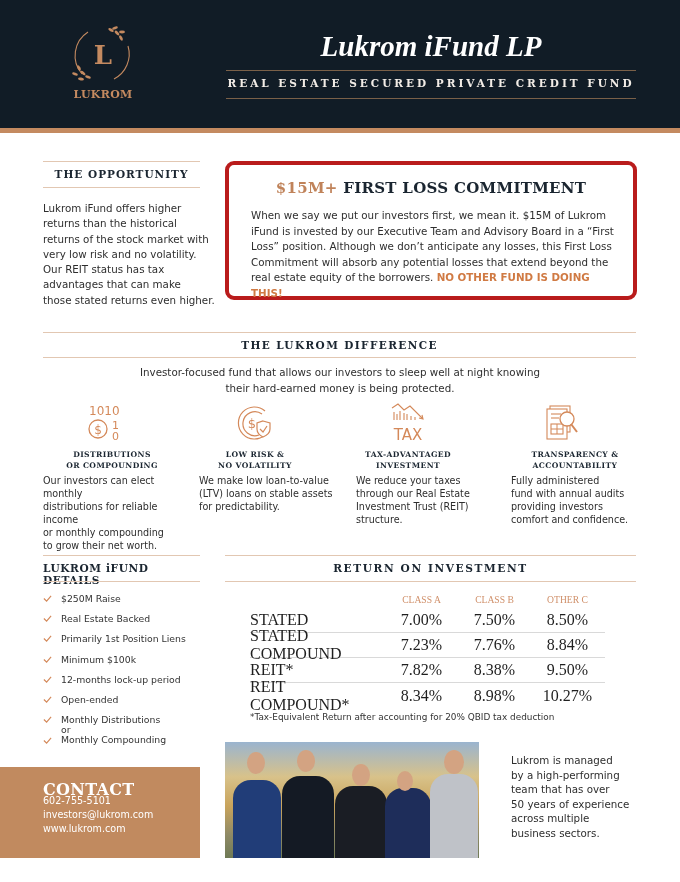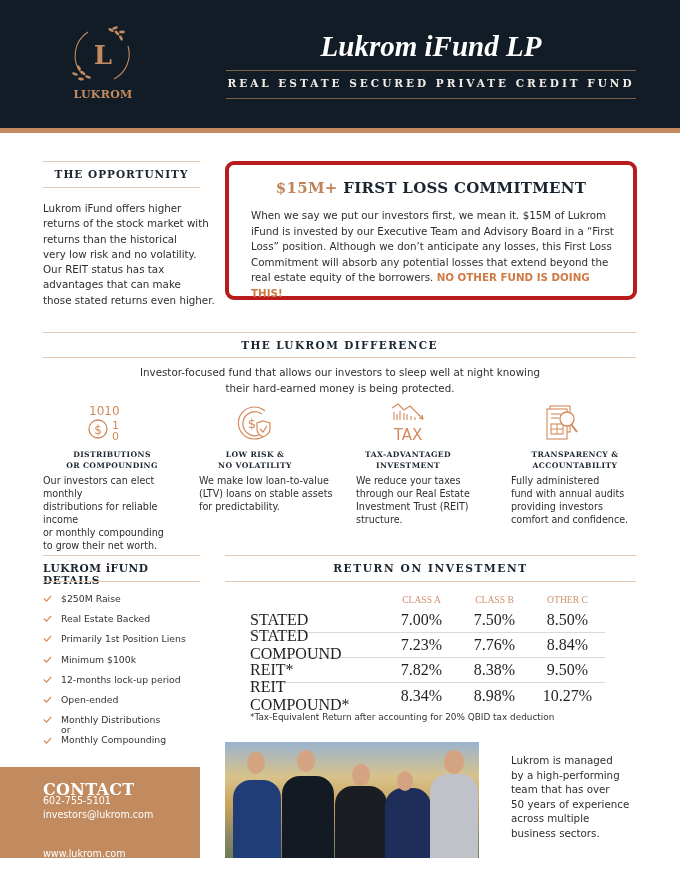--- a/index.html
+++ b/index.html
@@ -91,22 +91,22 @@
   <div class="subtitle">REAL ESTATE SECURED PRIVATE CREDIT FUND</div>
   <div class="hline" style="top:98px;"></div>
 </div>
 <div class="header-bar"></div>
 
 <div class="rule" style="left:43px; top:161px; width:157px;"></div>
 <div class="sec-head" style="left:43px; top:168px; width:157px; font-size:10.5px;">THE OPPORTUNITY</div>
 <div class="rule" style="left:43px; top:187px; width:157px;"></div>
 <div class="body-text" style="left:43px; top:201px; width:180px;">
   <div>Lukrom iFund offers higher</div>
+  <div>returns than the historical</div>
   <div>returns of the stock market with</div>
-  <div>returns than the historical</div>
   <div>very low risk and no volatility.</div>
   <div>Our REIT status has tax</div>
   <div>advantages that can make</div>
   <div>those stated returns even higher.</div>
 </div>
 
 <div class="loss-box">
   <div class="loss-title">
     <span class="copper">$15M+</span>
     <span>FIRST LOSS COMMITMENT</span>
@@ -292,21 +292,21 @@
       <div class="c2">8.98%</div>
       <div class="c3">10.27%</div>
   </div>
 </div>
 <div class="roi-note">*Tax-Equivalent Return after accounting for 20% QBID tax deduction</div>
 
 <div class="contact">
   <div class="ctitle">CONTACT</div>
   <div class="cline" style="top:28px;">602-755-5101</div>
   <div class="cline" style="top:42px;">investors@lukrom.com</div>
-  <div class="cline" style="top:56px;margin-top:25px;">www.lukrom.com</div>
+  <div class="cline" style="top:56px;">www.lukrom.com</div>
   <div class="cline small" style="top:71px;margin-top:34px;">NMLS  4264077  |  AZ BK 1045629</div>
 </div>
 
 <div class="photo">
   <div class="person" style="left:8px; width:48px; height:78px; background:#213d78;"></div>
   <div class="head" style="left:22px; top:10px; width:18px; height:22px;"></div>
   <div class="person" style="left:57px; width:52px; height:82px; background:#141a24;"></div>
   <div class="head" style="left:72px; top:8px; width:18px; height:22px;"></div>
   <div class="person" style="left:110px; width:52px; height:72px; background:#1a1d24;"></div>
   <div class="head" style="left:127px; top:22px; width:18px; height:22px;"></div>

